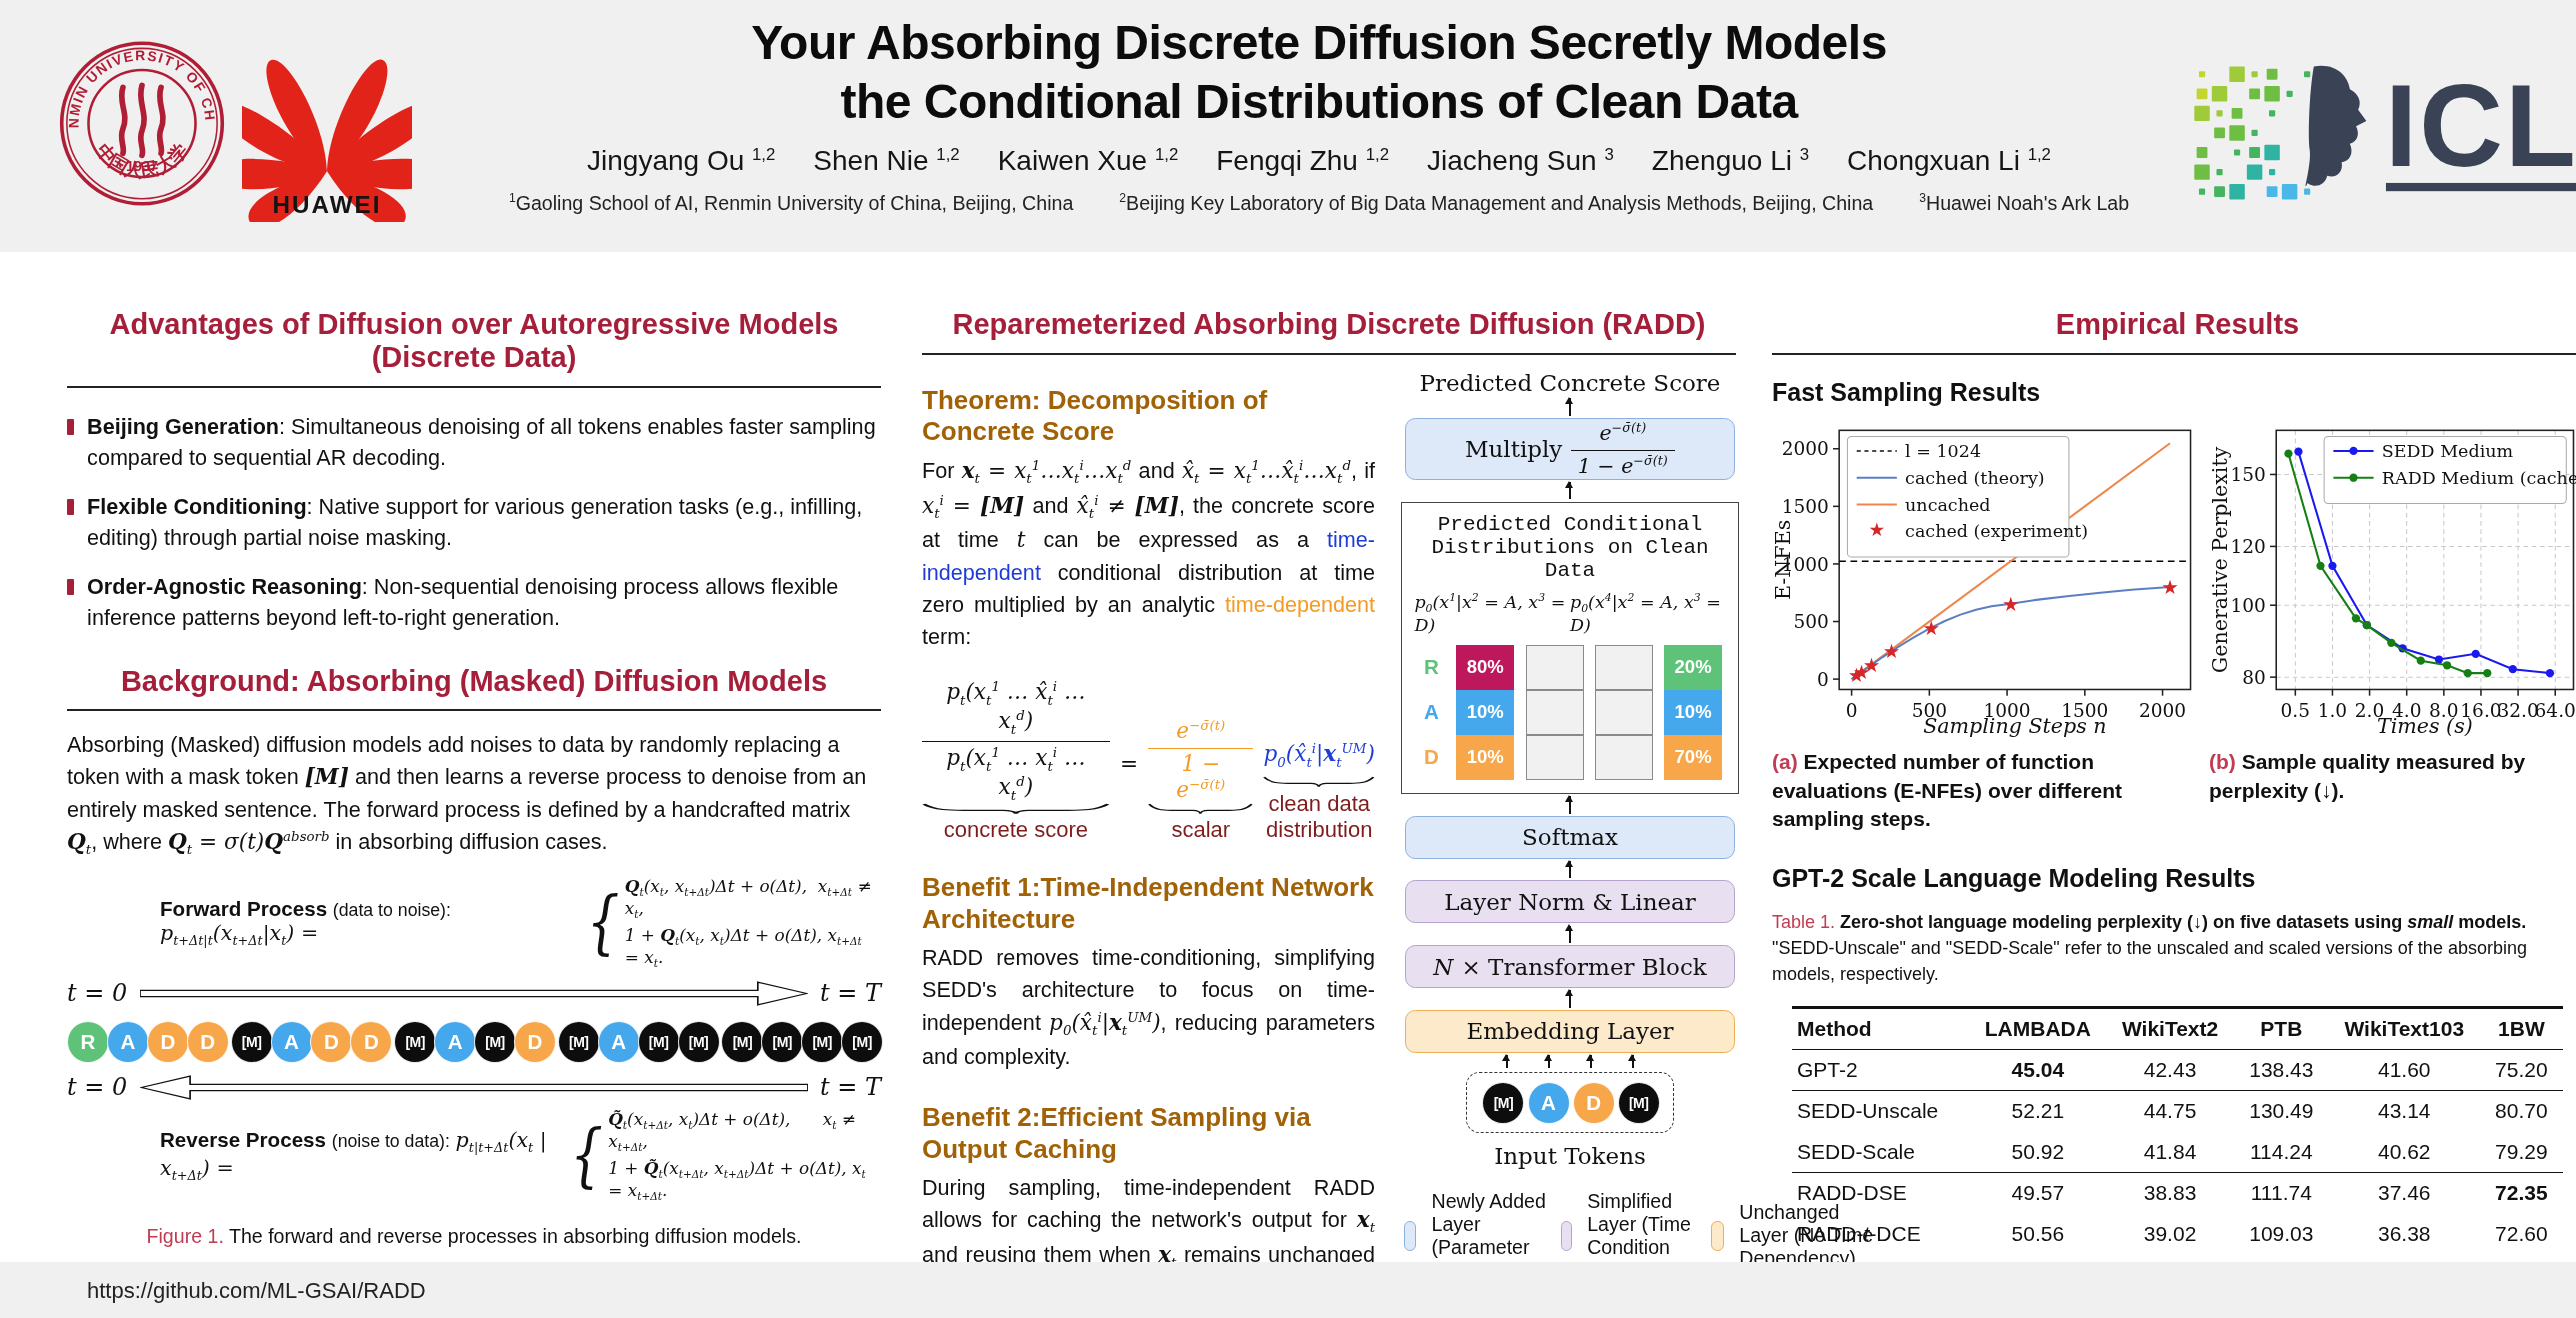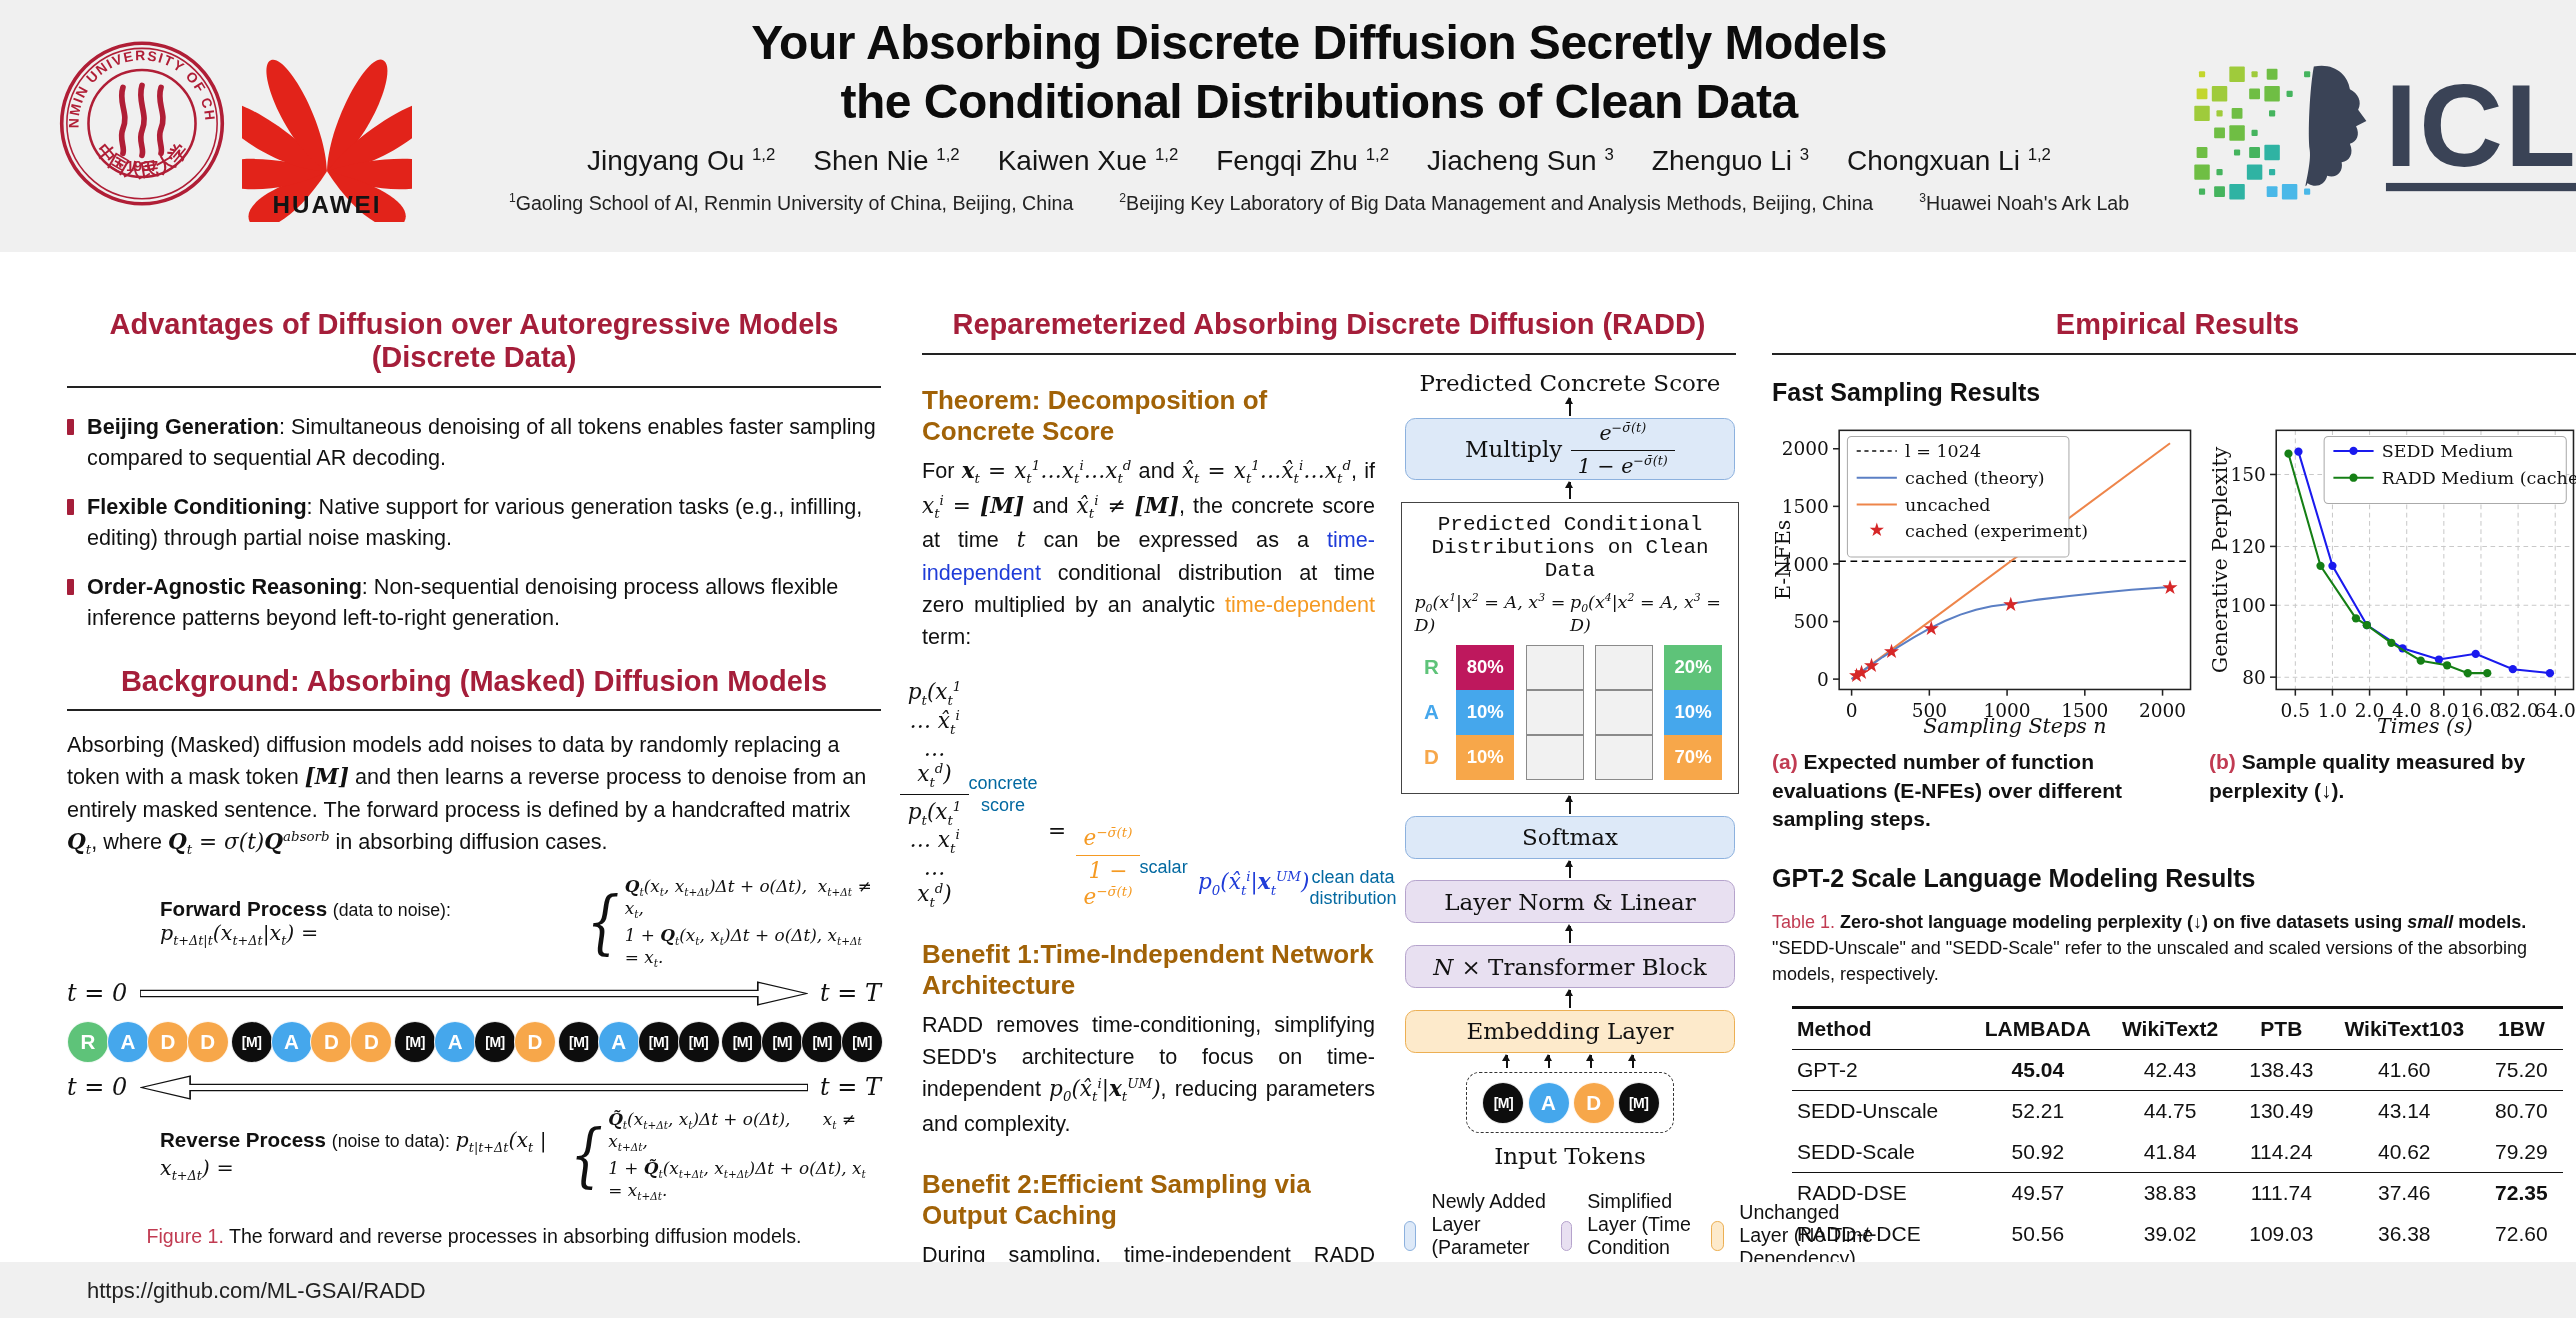--- a/index.html
+++ b/index.html
@@ -39,24 +39,24 @@
   sub,sup{font-size:62%;}
   .sm{font-size:86%;}
   .fr{display:inline-block;text-align:center;vertical-align:middle;line-height:1.15;}
   .fr .n{display:block;border-bottom:1.5px solid #111;padding:2.1px 7.2px 4.1px;}
   .fr .d{display:block;padding:3.1px 7.2px 0;}
   .fr.orange{color:var(--kworange);} .fr.orange .n{border-color:var(--kworange);}
   .kblue{color:var(--kwblue);} .korange{color:var(--kworange);}
   .cases{display:inline-flex;align-items:center;gap:5.2px;vertical-align:middle;}
   .cases .cb{font-size:250%;font-weight:200;transform:scaleY(1.35);line-height:1;}
   .cases .rows{display:flex;flex-direction:column;gap:4.1px;text-align:left;font-size:82%;}
-  .ubgroup{display:inline-flex;flex-direction:row;align-items:center;vertical-align:middle;}
+  .ubgroup{display:inline-flex;flex-direction:column;align-items:center;vertical-align:middle;}
   .ubrace{width:100%;height:11.3px;display:block;}
-  .ublabel{font-family:"Liberation Sans",sans-serif;font-style:normal;font-size:18px;
-           text-align:center;line-height:1.2;margin-top:3.1px;color:#0369a1;}
+  .ublabel{font-family:"Liberation Sans",sans-serif;font-style:normal;font-size:22px;
+           text-align:center;line-height:1.2;margin-top:3.1px;color:#7f1d1d;}
   
   .bullets{margin-top:23px;display:flex;flex-direction:column;gap:17.5px;}
   .bullet{display:flex;gap:13.4px;font-size:21.6px;line-height:1.45;}
   .bmark{flex:0 0 auto;width:6.7px;height:15.5px;background:var(--red);margin-top:8.2px;border-radius:1px;}
   
   .procline{display:flex;align-items:center;gap:12.4px;margin-top:9.3px;}
   .tlabel{font-family:"DejaVu Serif",serif;font-style:italic;font-size:24px;white-space:nowrap;}
   .harrow{flex:1;height:29px;}
   .caseline{margin-top:15.5px;display:flex;align-items:center;gap:7.2px;padding-left:93px;font-size:20.6px;}
   

